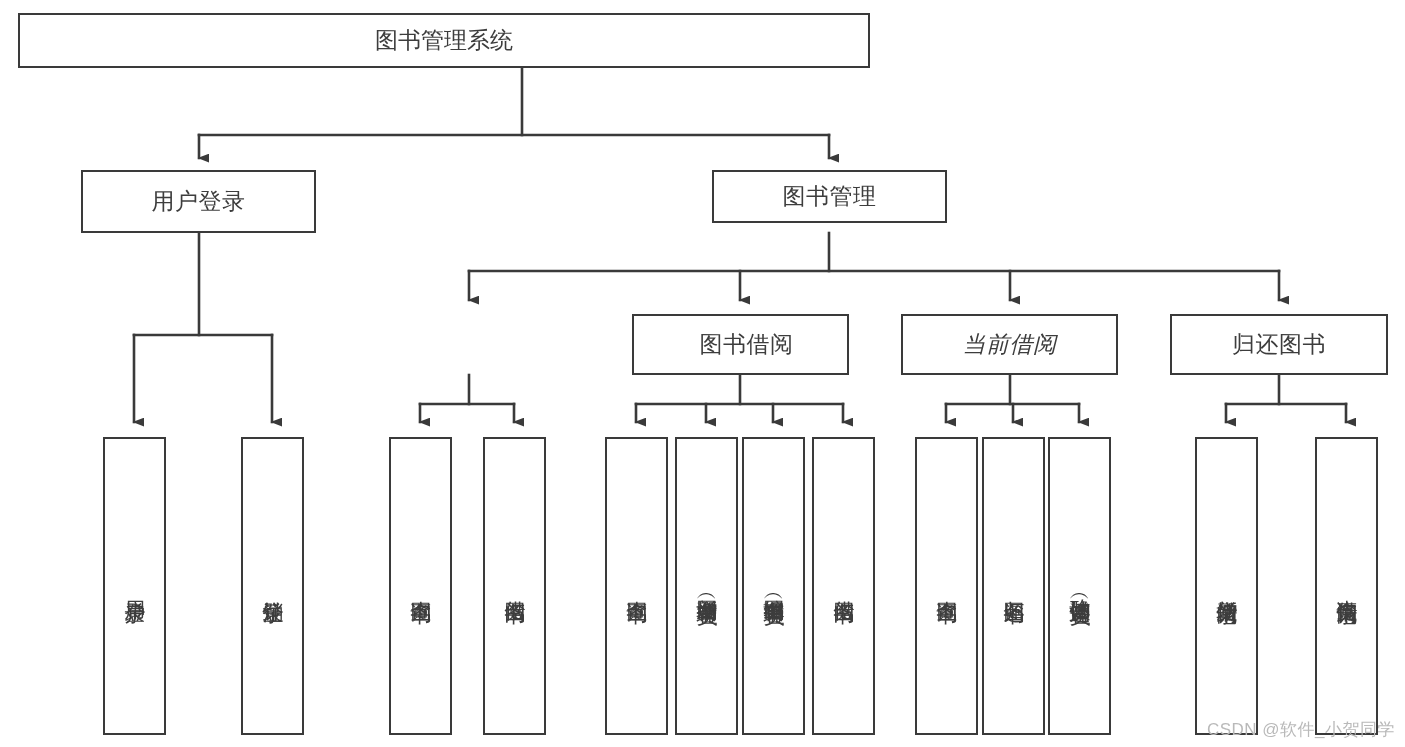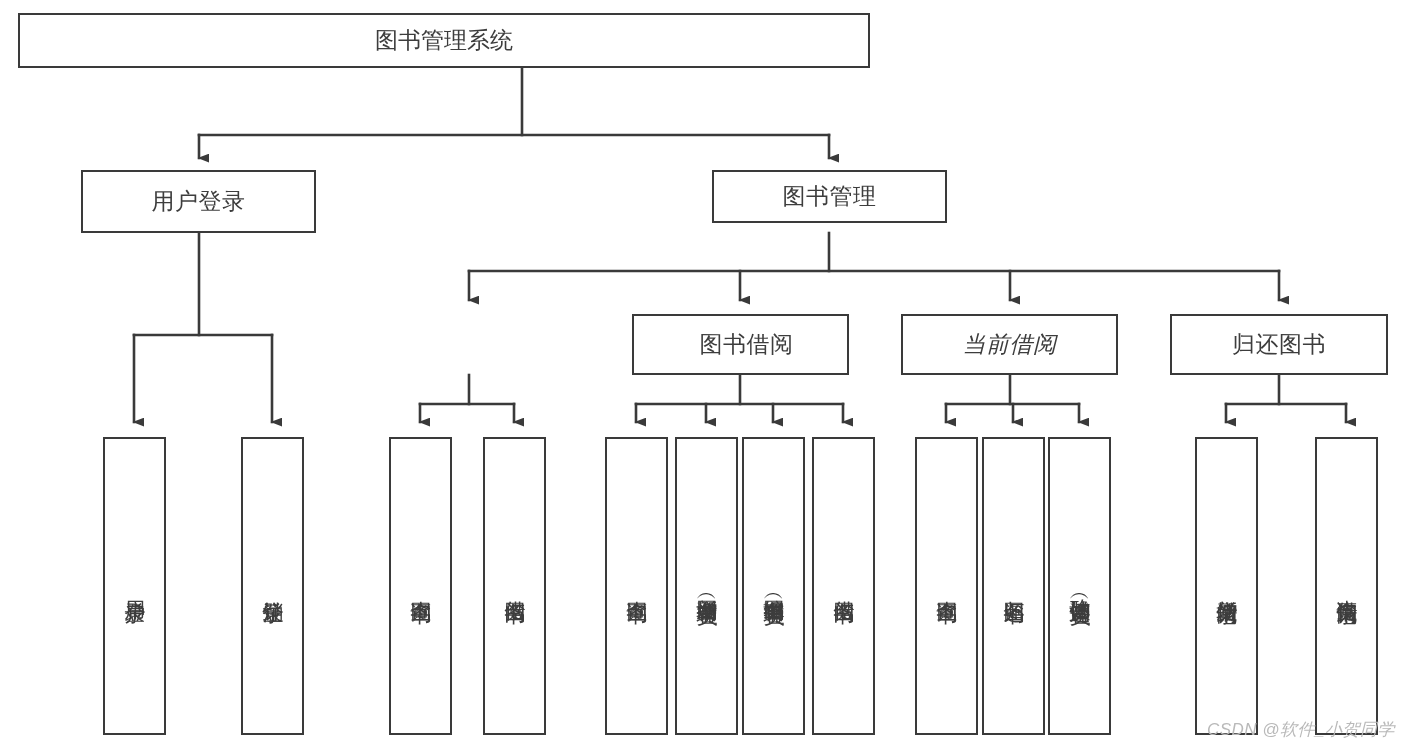--- a/index.html
+++ b/index.html
@@ -63,21 +63,20 @@
   }
   .watermark {
     position: absolute;
     right: 10px;
     bottom: 6px;
     font-size: 17px;
     color: #b9b9b9;
     letter-spacing: 0.5px;
     z-index: 5;
     white-space: nowrap;
-    font-style: italic;
   }
 </style>
 </head>
 <body>
 
 <div id="diagram-root">
 
   <svg id="edge-layer" viewBox="0 0 1405 747" width="1405" height="747" xmlns="http://www.w3.org/2000/svg">
     <defs>
       <marker id="arrowhead" markerWidth="10" markerHeight="12" refX="4.5" refY="10" orient="auto" markerUnits="userSpaceOnUse">

